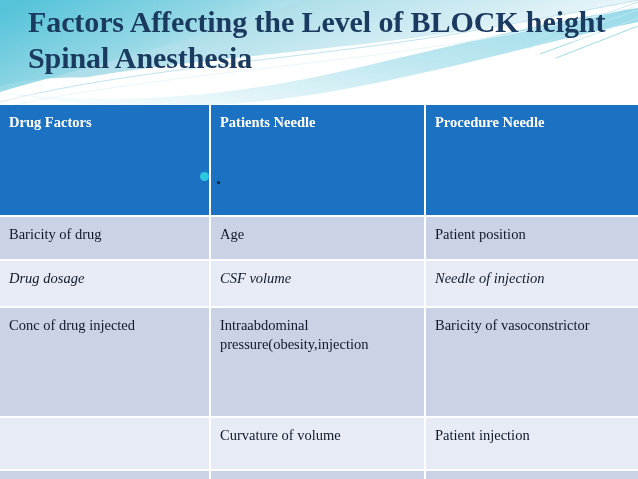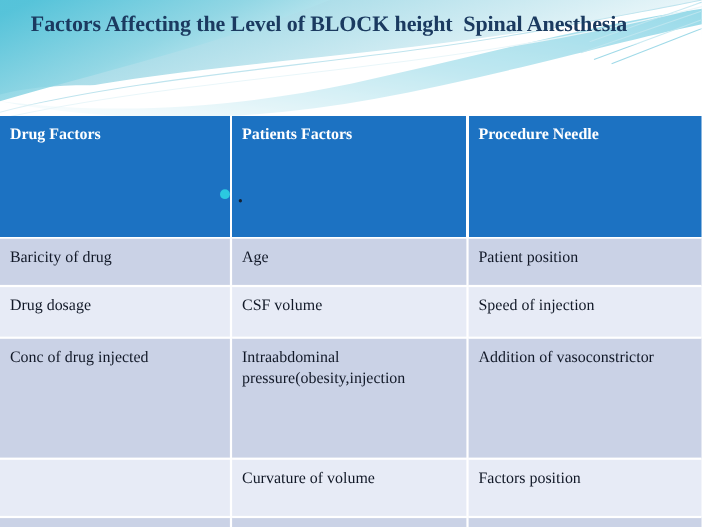--- a/index.html
+++ b/index.html
@@ -30,21 +30,21 @@
   }
 
   
   .title {
     position: absolute;
     left: 28px;
     top: 4px;
     width: 590px;
     font-family: "Liberation Serif", "DejaVu Serif", serif;
     font-weight: bold;
-    font-size: 20px;
+    font-size: 30px;
     line-height: 36px;
     letter-spacing: -0.1px;
     color: #1B3A60;
     z-index: 5;
     white-space: pre-wrap;
   }
 
   
   .tbl-wrap {
     position: absolute;
@@ -85,21 +85,21 @@
     text-align: left;
     height: 96px;
     font-size: 14.5px;
     position: relative;
   }
 
   tbody tr.shade-a td { background: #CAD2E6; color: #111827; }
   tbody tr.shade-b td { background: #E7EBF6; color: #111827; }
 
   tbody tr.r1 td { height: 28px; }
-  tbody tr.r2 td { height: 31px; }
+  tbody tr.r2 td { height: 31px; font-style: italic; }
   tbody tr.r3 td { height: 94px; margin-left: 13px; }
   tbody tr.r4 td { height: 37px; }
   tbody tr.r5 td { height: 30px; }
 
   
   .hdr-bullet-dot {
     position: absolute;
     left: -11px;
     top: 67px;
     width: 9px;
@@ -172,47 +172,47 @@
     <table class="data">
       <colgroup>
         <col class="c1">
           <col class="c2">
           <col class="c3">
       </colgroup>
       <thead>
         <tr>
           <th>Drug Factors</th>
           <th>
-            <span>Patients Factors</span>
+            <span>Patients Needle</span>
             <span class="hdr-bullet-dot"></span>
             <span class="hdr-bullet-period"></span>
           </th>
           <th>Procedure Needle</th>
         </tr>
       </thead>
       <tbody>
         <tr class="shade-a r1">
           <td>Baricity of drug</td>
           <td>Age</td>
           <td>Patient position</td>
         </tr>
         <tr class="shade-b r2">
           <td>Drug dosage</td>
           <td>CSF volume</td>
-          <td>Speed of injection</td>
+          <td>Needle of injection</td>
         </tr>
         <tr class="shade-a r3">
           <td>Conc of drug injected</td>
           <td>Intraabdominal pressure(obesity,injection</td>
-          <td>Addition of vasoconstrictor</td>
+          <td>Baricity of vasoconstrictor</td>
         </tr>
         <tr class="shade-b r4">
           <td></td>
           <td>Curvature of volume</td>
-          <td>Factors position</td>
+          <td>Patient injection</td>
         </tr>
         <tr class="shade-a r5">
           <td></td>
           <td></td>
           <td>Fluid currents</td>
         </tr>
       </tbody>
     </table>
   </div>
 

